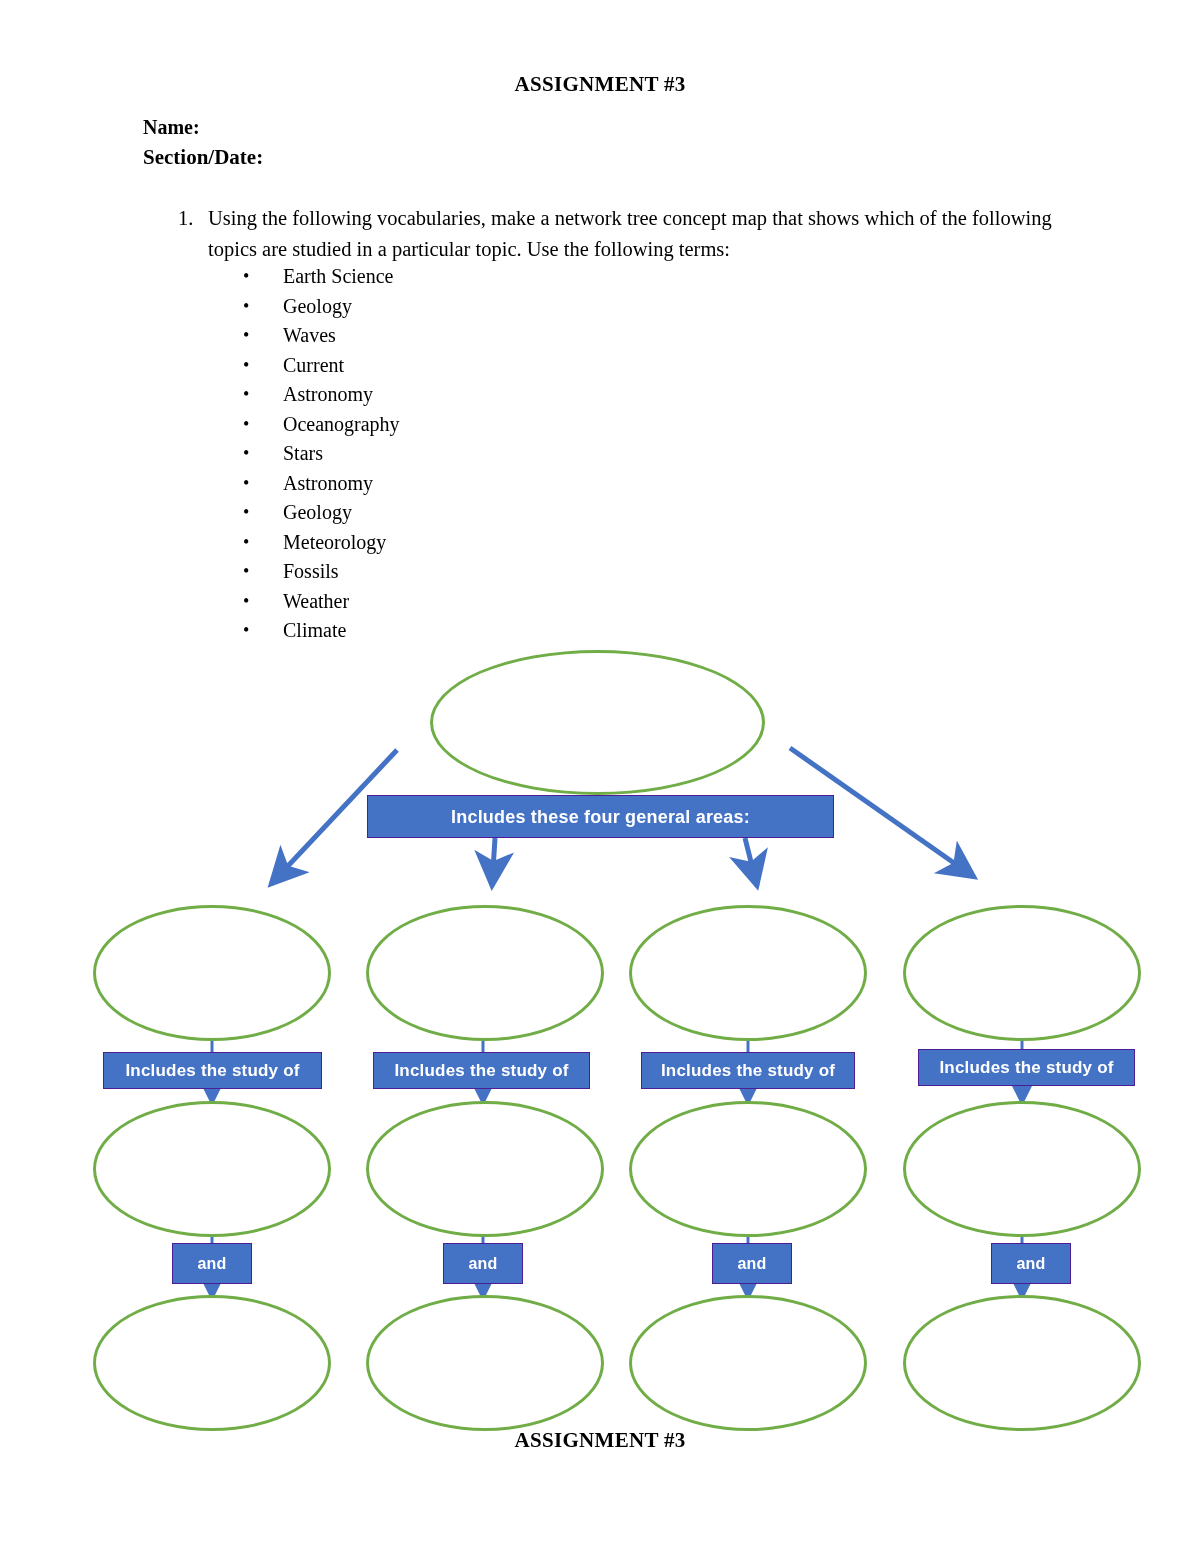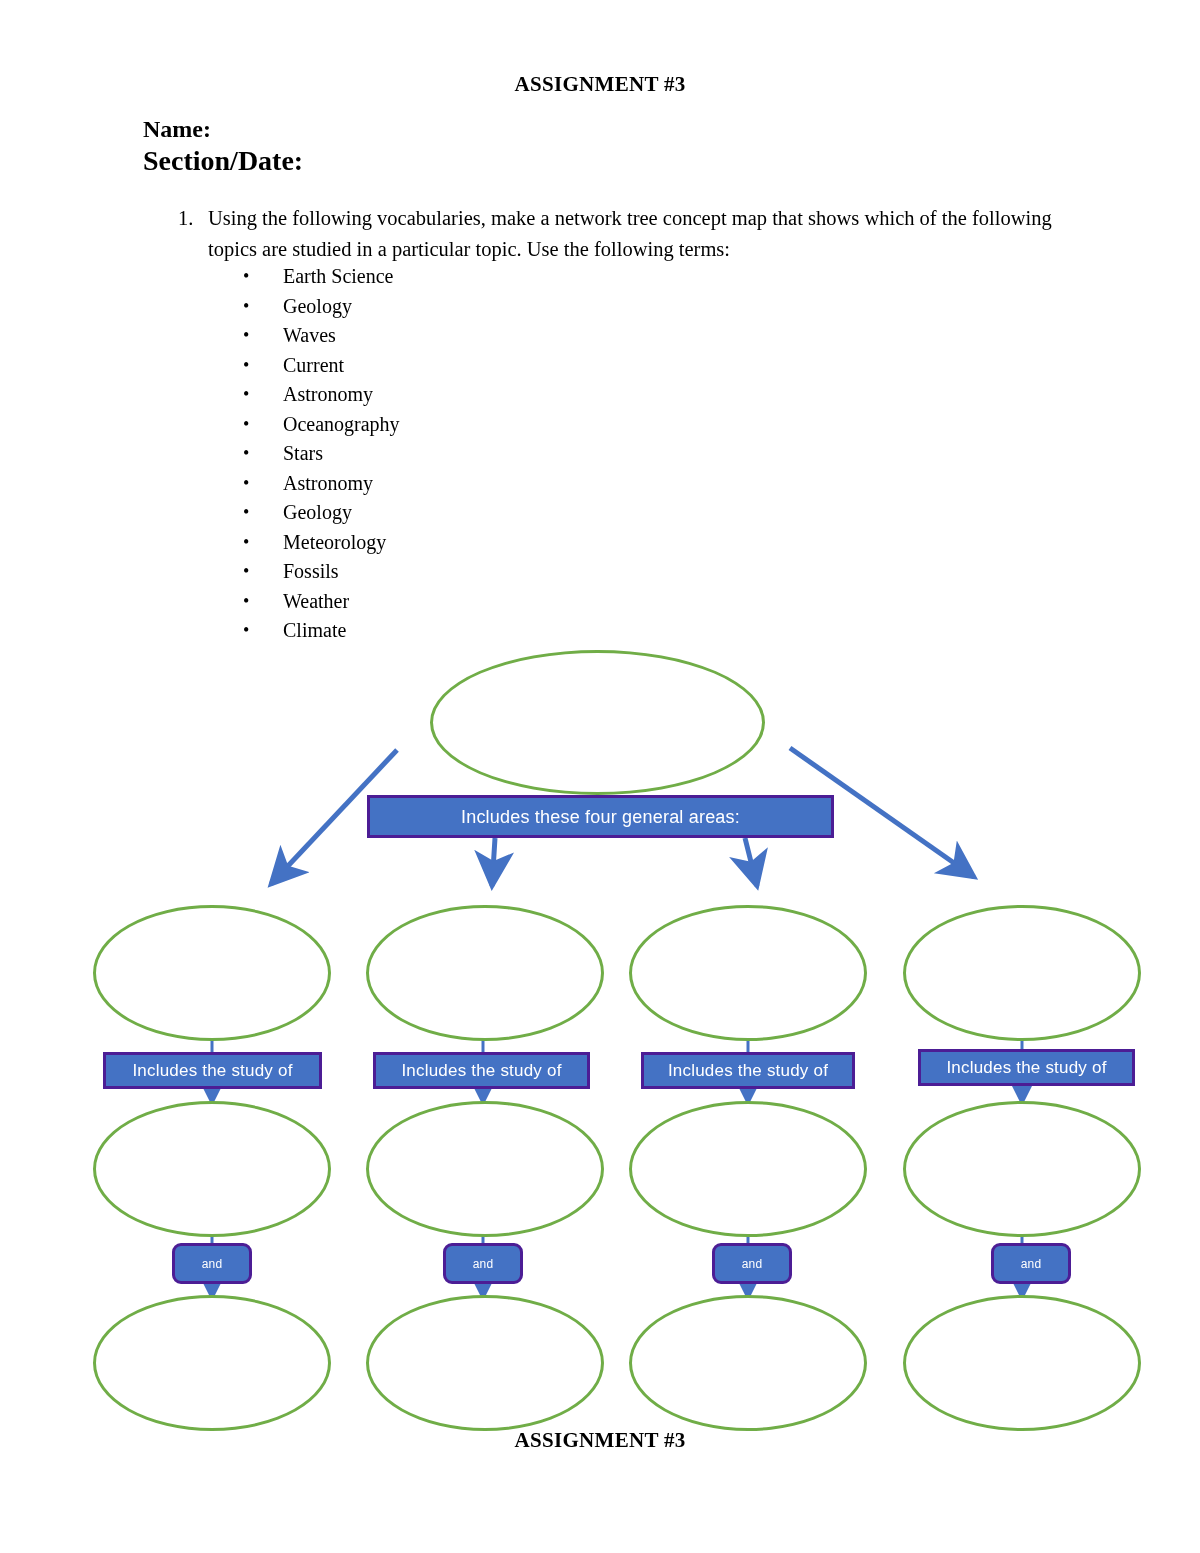--- a/index.html
+++ b/index.html
@@ -32,28 +32,28 @@
     font-weight: bold;
     font-size: 21px;
     letter-spacing: 0.3px;
   }
 
   .name-line {
     position: absolute;
     left: 143px;
     top: 116px;
     font-weight: bold;
-    font-size: 24px;
+    font-size: 20px;
   }
   .section-line {
     position: absolute;
     left: 143px;
     top: 145px;
     font-weight: bold;
-    font-size: 28px;
+    font-size: 21px;
   }
 
   
   .instruction {
     position: absolute;
     left: 178px;
     top: 203px;
     width: 890px;
     font-size: 20.5px;
     line-height: 31px;
@@ -109,35 +109,35 @@
     position: absolute;
     border: 3px solid #70AD47;
     border-radius: 50%;
     background: #ffffff;
     box-sizing: border-box;
   }
 
   .blue-box {
     position: absolute;
     background: #4472C4;
-    border: 3px solid #4c1d95;
+    border: 1px solid #4c1d95;
     box-sizing: border-box;
     color: #ffffff;
     font-family: "Liberation Sans", "DejaVu Sans", sans-serif;
     font-size: 17px;
     display: flex;
     align-items: center;
     justify-content: center;
     text-align: center;
     letter-spacing: 0.2px;
     line-height: 1;
+    font-weight: bold;
   }
   .blue-box.small {
-    font-size: 12px;
-    border-radius: 9px;
+    font-size: 16px;
   }
   .blue-box.wide-top {
     font-size: 18px;
   }
 
   .footer-title {
     position: absolute;
     left: 0;
     top: 1428px;
     width: 1200px;

